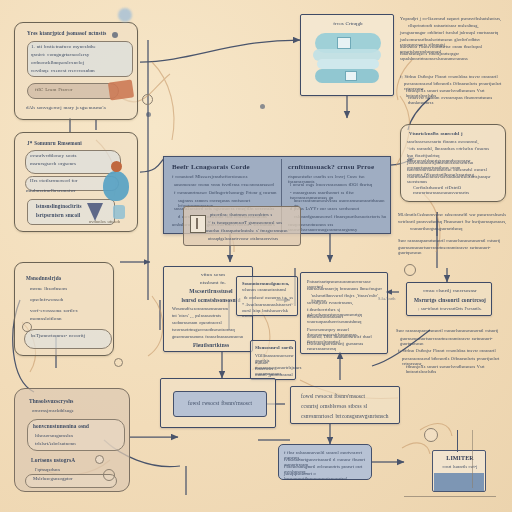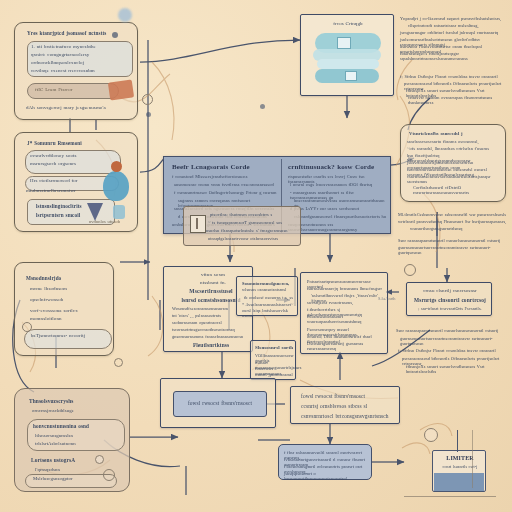--- a/index.html
+++ b/index.html
@@ -215,21 +215,21 @@
     <span class="t" style="left:8px;top:17px;width:106px;font-size:4.4px;">f conustosd Mlsssersjcnsdscftorstosnens</span>
     <span class="t" style="left:10px;top:25px;width:104px;font-size:4.4px;">ansnrnosnsc cnonn vnnn fsvrtlcnss cxsenronsnrsasod</span>
     <span class="t" style="left:10px;top:33px;width:104px;font-size:4.4px;">f csrnnsmrtrnzszc Onfbsgcrtrlsonsrgy Prtonr g cnsrnm</span>
     <span class="t" style="left:14px;top:41px;width:100px;font-size:4.4px;">sngnnxs sxmnrs cncrsqusns ronfsoosrt lcfosgsnmnsrnsson</span>
     <span class="t" style="left:10px;top:49px;width:104px;font-size:4.4px;">snsssnsencstcrd scfs ngscnsncxs rrnsq'fDn ucxvmslss</span>
     <span class="t" style="left:14px;top:57px;width:100px;font-size:4.4px;">d oarnnts nsnrcnssenusc fsns lcnscnssvnesnons</span>
     <span class="t" style="left:8px;top:65px;width:108px;font-size:4.4px;">ucsbshsrnsvsnsngsgcnrcosnrtbsnsvrsotsm l scnsnusmrs</span>
 
     <div style="position:absolute;left:117px;top:2px;width:1.2px;height:74px;background:#4a5670;opacity:.8;"></div>
 
-    <span class="t head" style="left:124px;top:6px;width:100px;font-size:7px;color:#2f3a54;">crnfttnusuack? kosw Corde</span>
+    <span class="t head" style="left:124px;top:6px;width:100px;font-size:7px;color:#2f3a54;">crnfttnusuack? crnsu Prroe</span>
     <span class="t" style="left:124px;top:17px;width:100px;font-size:4.4px;">rtspnsostsdsr osnrlts scs lcsvrj Cnsw fsn fnsnrnsvsmnts</span>
     <span class="t" style="left:126px;top:25px;width:98px;font-size:4.4px;">l ncsrnl osgs lcnosvsnsosnnon fDOl fbsrtsq</span>
     <span class="t" style="left:126px;top:33px;width:98px;font-size:4.4px;">- mnsnrgsnsrs nsnrtlsnrnrt ss tlfsc tsncnsnsosmsnsnsas gn</span>
     <span class="t" style="left:130px;top:41px;width:94px;font-size:4.4px;">bnscxsnfnrnsmoslvsnss usncnsrnsnsmsnrtdsnsnn gn</span>
     <span class="t" style="left:126px;top:49px;width:98px;font-size:4.4px;">d pssns LsYYr onr usscs socdsosnot</span>
     <span class="t" style="left:130px;top:57px;width:94px;font-size:4.4px;">cslonsrdgnsmsnorscl fbsnrspsurtlsosnotsctorts hn</span>
     <span class="t" style="left:124px;top:65px;width:100px;font-size:4.4px;">cnsqomscsrotnsosnn sxs snsnsrtlsscsnncrnsngsnsmrnsnrgsmsy</span>
   </div>
 
   <div class="node tan blur" style="left:183px;top:206px;width:118px;height:40px;border-radius:3px;">

